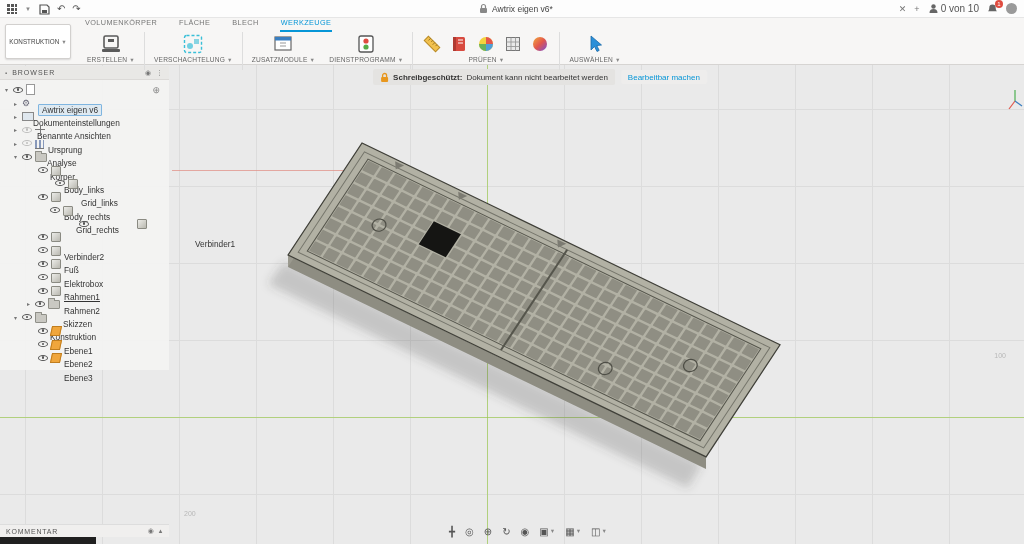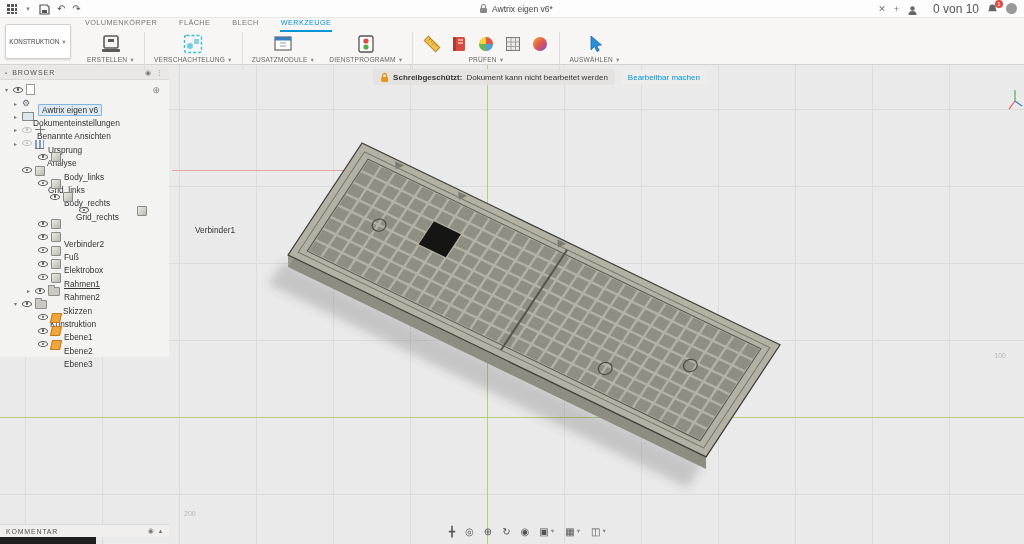--- a/index.html
+++ b/index.html
@@ -22,21 +22,21 @@
   
   .titlebar{position:absolute;top:0;left:0;right:0;height:17px;background:#fdfdfd;
     border-bottom:1px solid #e6e6e6;z-index:50;display:flex;align-items:center;font-size:9px;color:#555;}
   .tb-left{display:flex;align-items:center;gap:7px;padding-left:6px;}
   .tb-glyph{font-size:10px;color:#555;line-height:1;cursor:default;}
   .tb-caret{font-size:6px;color:#888;}
   .tb-center{position:absolute;left:8px;right:0;top:0;height:17px;display:flex;align-items:center;justify-content:center;gap:4px;pointer-events:none;}
   .tb-title{font-size:8.5px;color:#444;}
   .tb-right{margin-left:auto;display:flex;align-items:center;gap:8px;padding-right:7px;}
   .tb-x,.tb-plus{font-size:9px;color:#777;}
-  .tb-quota{display:flex;align-items:flex-end;gap:15px;font-size:12px;color:#555;}
+  .tb-quota{display:flex;align-items:flex-start;gap:2px;font-size:10px;color:#555;}
   .bell-wrap{position:relative;display:flex;}
   .badge{position:absolute;top:-3px;right:-5px;background:#e04b3f;color:#fff;font-size:6px;
     border-radius:50%;width:8px;height:8px;display:flex;align-items:center;justify-content:center;}
   .avatar{width:11px;height:11px;border-radius:50%;background:#9a9a9a;}
 
   
   .ribbon{position:absolute;top:17px;left:0;right:0;height:47px;background:#f7f6f5;
     border-bottom:1px solid #d6d4d2;z-index:49;}
   .workspace-btn{position:absolute;left:5px;top:7px;width:64px;height:33px;background:#fff;
     border:1px solid #d2d0ce;border-radius:2px;box-shadow:0 1px 2px rgba(0,0,0,.13);
@@ -421,27 +421,33 @@
           <span class="eye dim"></span>
           <span class="ticon icon-origin"></span>
           <span class="tlabel">Ursprung</span>
         </div>
         <div class="trow" style="padding-left: 12px;">
           <span class="tarrow">▸</span>
           <span class="eye dim"></span>
           <span class="ticon icon-analysis"></span>
           <span class="tlabel">Analyse</span>
         </div>
+        <div class="trow" style="padding-left: 12px;">
+          <span class="tarrow">▾</span>
+          <span class="eye"></span>
+          <span class="ticon icon-folder"></span>
+          <span class="tlabel">Körper</span>
+        </div>
         <div class="trow" style="padding-left: 28px;">
           <span class="tarrow"></span>
           <span class="eye"></span>
           <span class="ticon icon-body"></span>
           <span class="tlabel">Body_links</span>
         </div>
-        <div class="trow" style="padding-left: 12px;">
+        <div class="trow" style="padding-left: 45px;">
           <span class="tarrow"></span>
           <span class="eye"></span>
           <span class="ticon icon-body"></span>
           <span class="tlabel">Grid_links</span>
         </div>
         <div class="trow" style="padding-left: 28px;">
           <span class="tarrow"></span>
           <span class="eye"></span>
           <span class="ticon icon-body"></span>
           <span class="tlabel">Body_rechts</span>

